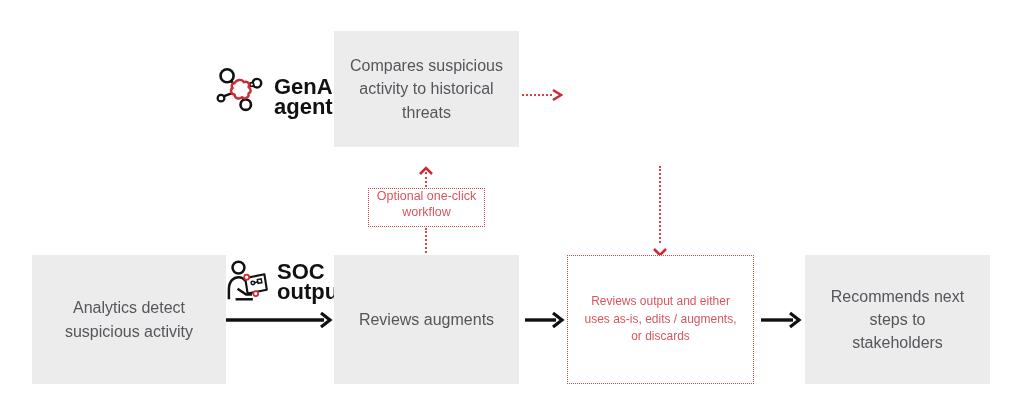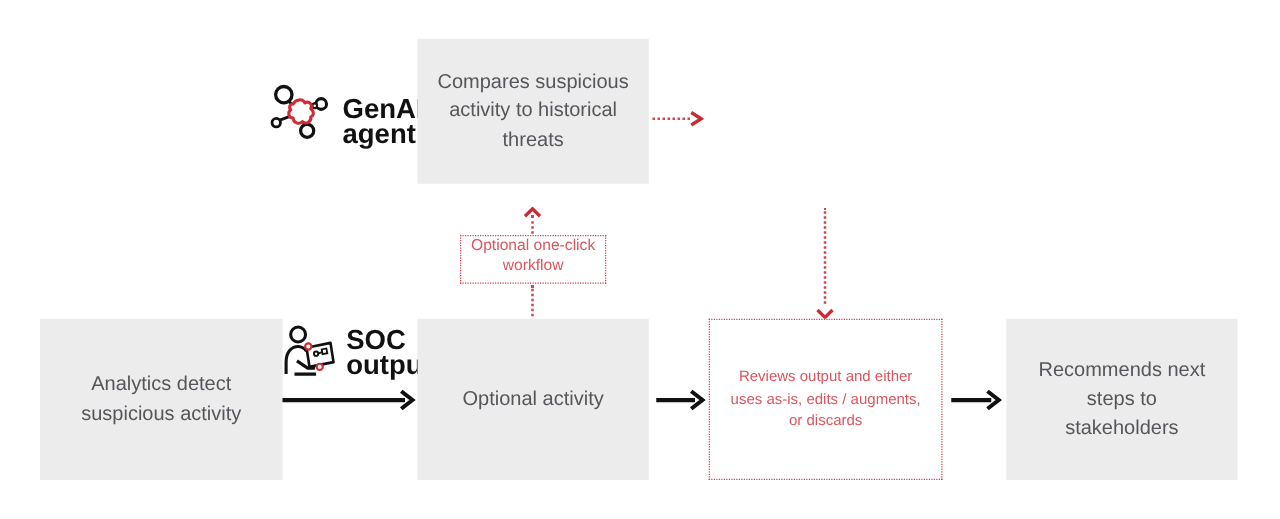--- a/index.html
+++ b/index.html
@@ -133,21 +133,21 @@
 output</div>
 
   <span class="arrow" id="arrow-analytics-reviews">
     <svg width="108" height="18">
       <line x1="1" y1="9" x2="99" y2="9" stroke="#111" stroke-width="3.4"></line>
       <polyline points="96,2 105,9 96,16" fill="none" stroke="#111" stroke-width="3.2"></polyline>
     </svg>
   </span>
 
   <div class="box" id="box-reviews-activity">
-    <span class="inner">Optional activity</span>
+    <span class="inner">Reviews augments</span>
   </div>
 
   <span class="arrow" id="arrow-reviews-output">
     <svg width="41" height="18">
       <line x1="1" y1="9" x2="32" y2="9" stroke="#111" stroke-width="3.4"></line>
       <polyline points="29,2 38,9 29,16" fill="none" stroke="#111" stroke-width="3.2"></polyline>
     </svg>
   </span>
 
   <div class="red-dotted-box">

